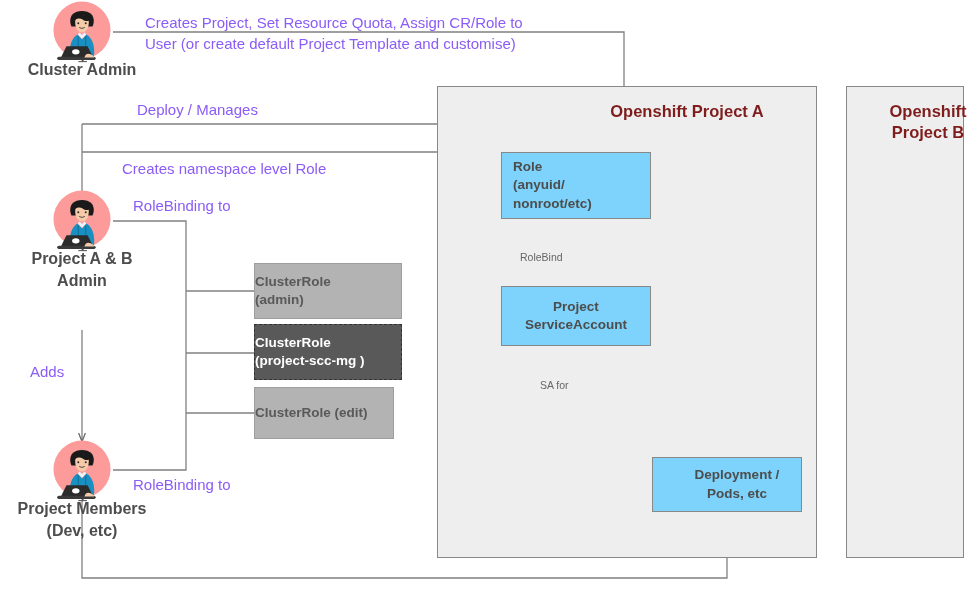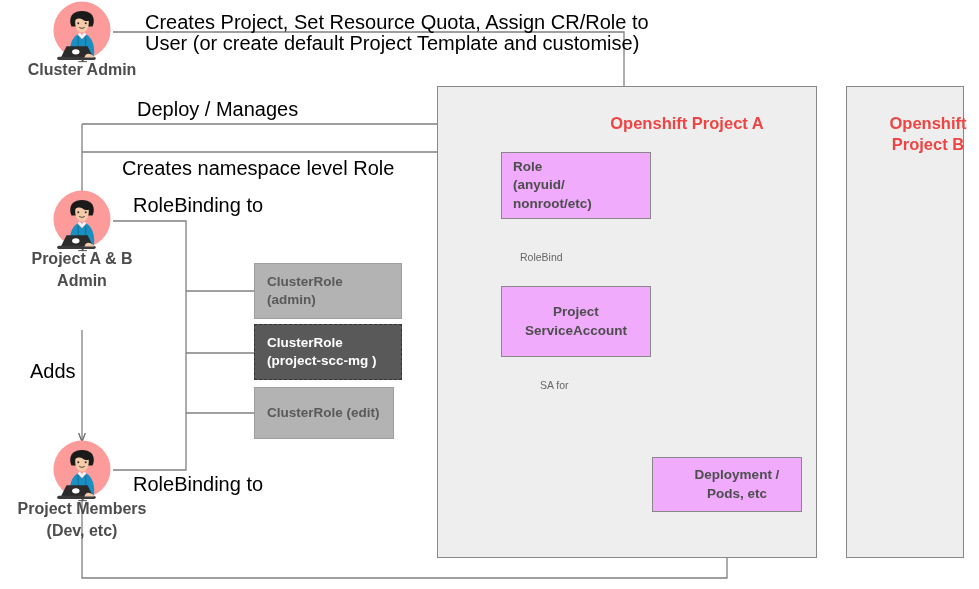--- a/index.html
+++ b/index.html
@@ -16,64 +16,62 @@
   .zone{
     position:absolute;
     background:#eeeeee;
     border:1.4px solid #888888;
     box-sizing:border-box;
   }
   .zone-title{
     position:absolute;
     font-weight:bold;
     font-size:16.5px;
-    color:#ef4444;
+    color:#7f1d1d;
     text-align:center;
     line-height:21px;
-    margin-top:12px;
   }
 
   .node{
     position:absolute;
     box-sizing:border-box;
     display:flex;
     align-items:center;
     justify-content:flex-start;
     font-weight:bold;
     font-size:13.5px;
     line-height:18.5px;
     color:#4d4d4d;
   }
   .node.inner{
-    background:#f0abfc;
+    background:#7dd3fc;
     border:1.3px solid #888888;
     padding-left:11px;
   }
   .node.centered{justify-content:center;padding-left:0;text-align:center;}
 
   .crole{
     position:absolute;
     box-sizing:border-box;
     background:#b3b3b3;
     border:1px solid #9e9e9e;
     display:flex;align-items:center;
-    padding-left:12px;
     font-weight:bold;font-size:13.5px;line-height:18.5px;
     color:#595959;
   }
   .crole.dark{
     background:#595959;
     color:#ffffff;
     border:1.6px dashed #333333;
   }
 
   .edge-label{
     position:absolute;
-    font-size:20px;
-    color:#000000;
+    font-size:15px;
+    color:#8b5cf6;
     white-space:pre;
     line-height:21px;
   }
   .edge-label.small{font-size:10.5px;color:#666666;}
 
   .actor{position:absolute;}
   .actor .avatar{
     position:absolute;left:0;top:0;
     width:62px;height:62px;
   }
@@ -130,21 +128,21 @@
   <div class="zone-title" style="left:557px;top:101px;width:260px;">Openshift Project A</div>
 
   <div class="zone" style="left:846px;top:86px;width:118px;height:472px;"></div>
   <div class="zone-title" style="left:846px;top:101px;width:108px;white-space:pre-line;padding-left:28px;">Openshift
 Project B</div>
 
   <div class="node inner" style="left:501px;top:152px;width:150px;height:67px;white-space:pre-line;">Role
 (anyuid/
 nonroot/etc)</div>
 
-  <div class="node inner centered" style="left:501px;top:286px;width:150px;height:71px;white-space:pre-line;">Project
+  <div class="node inner centered" style="left:501px;top:286px;width:150px;height:60px;white-space:pre-line;">Project
 ServiceAccount</div>
 
   <div class="node inner centered" style="left:652px;top:457px;width:150px;height:55px;white-space:pre-line;padding-left:20px;">Deployment /
 Pods, etc</div>
 
   <div class="crole" style="left:254px;top:263px;width:148px;height:56px;white-space:pre-line;">ClusterRole
 (admin)</div>
 
   <div class="crole dark" style="left:254px;top:324px;width:148px;height:56px;white-space:pre-line;">ClusterRole
 (project-scc-mg )</div>

